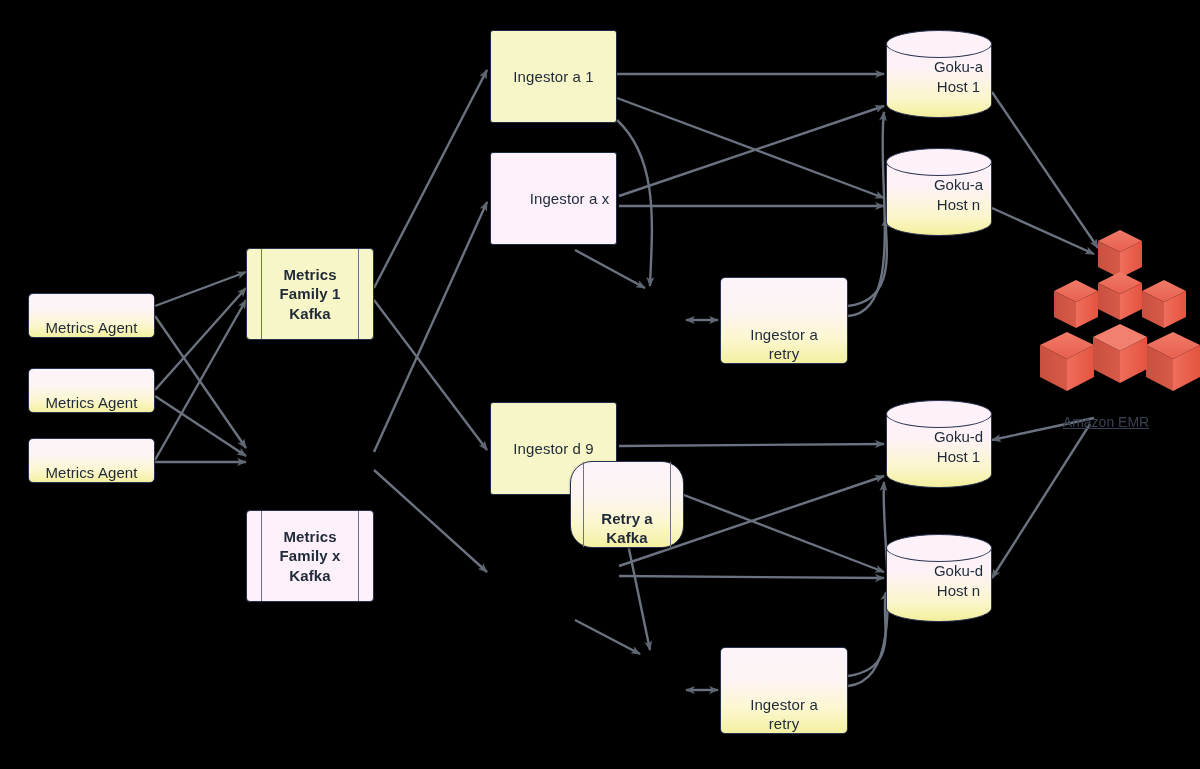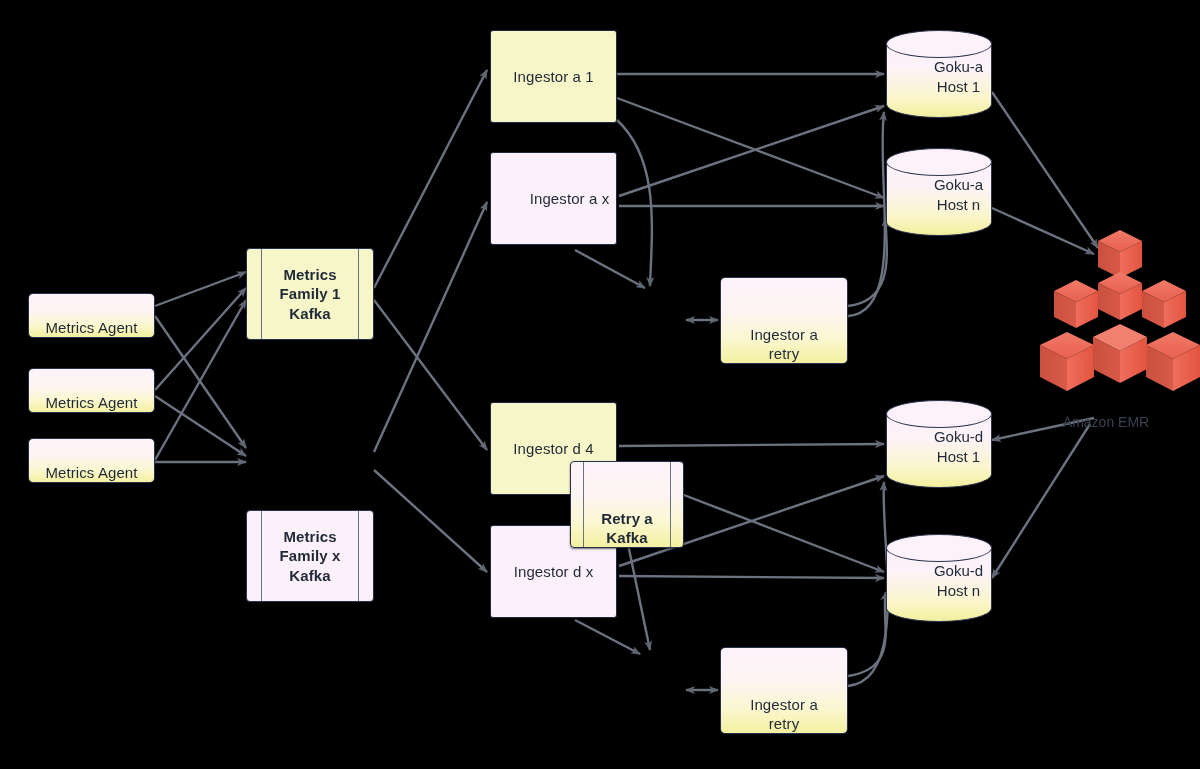--- a/index.html
+++ b/index.html
@@ -56,21 +56,21 @@
     border:1.5px solid #2b3550;border-radius:50%/50%;
     z-index:2;
   }
   .cyl .lbl{position:absolute;left:0;right:0;top:50%;transform:translateY(-44%);
     z-index:4;color:#1f2937;font-size:15px;line-height:1.3;text-align:center;white-space:pre-line;padding-left:39px;}
 
   
   #emr{position:absolute;}
   #emr .emr-label{
     position:absolute;left:-14px;width:160px;top:186px;text-align:center;
-    color:#3a4152;font-size:14px;
+    color:#3a4152;font-size:14px;text-decoration:underline;
   }
 </style>
 </head>
 <body>
 
 <div id="canvas">
 
   <svg id="wires" viewBox="0 0 1200 769">
     <defs>
       <marker id="ah" markerWidth="10" markerHeight="8" refX="9" refY="4" orient="auto" markerUnits="userSpaceOnUse">
@@ -158,27 +158,24 @@
 Kafka</span>
   </div>
 
   <div class="node sq flat-yellow" style="left:490px;top:30px;width:127px;height:93px;">
     <span class="lbl">Ingestor a 1</span>
   </div>
   <div class="node sq flat-pink" style="left:490px;top:152px;width:127px;height:93px;padding-left:32px;">
     <span class="lbl">Ingestor a x</span>
   </div>
   <div class="node sq flat-yellow" style="left:490px;top:402px;width:127px;height:93px;">
-    <span class="lbl">Ingestor d 4</span>
-  </div>
-  <div class="node sq flat-pink" style="left:490px;top:525px;width:127px;height:93px;">
-    <span class="lbl">Ingestor d x</span>
-  </div>
-
-  <div class="node kafka grad-wy" style="left:570px;top:277px;width:114px;height:87px;">
+    <span class="lbl">Ingestor d 9</span>
+  </div>
+
+  <div class="node kafka grad-wy" style="left:570px;top:277px;width:114px;height:87px;border-radius:22px;">
     <span class="lbl">Retry a
 Kafka</span>
   </div>
 
   <div class="node box grad-wy" style="left:720px;top:277px;width:128px;height:87px;">
     <span class="lbl">Ingestor a
 retry</span>
   </div>
   <div class="node box grad-wy" style="left:720px;top:647px;width:128px;height:87px;">
     <span class="lbl">Ingestor a

